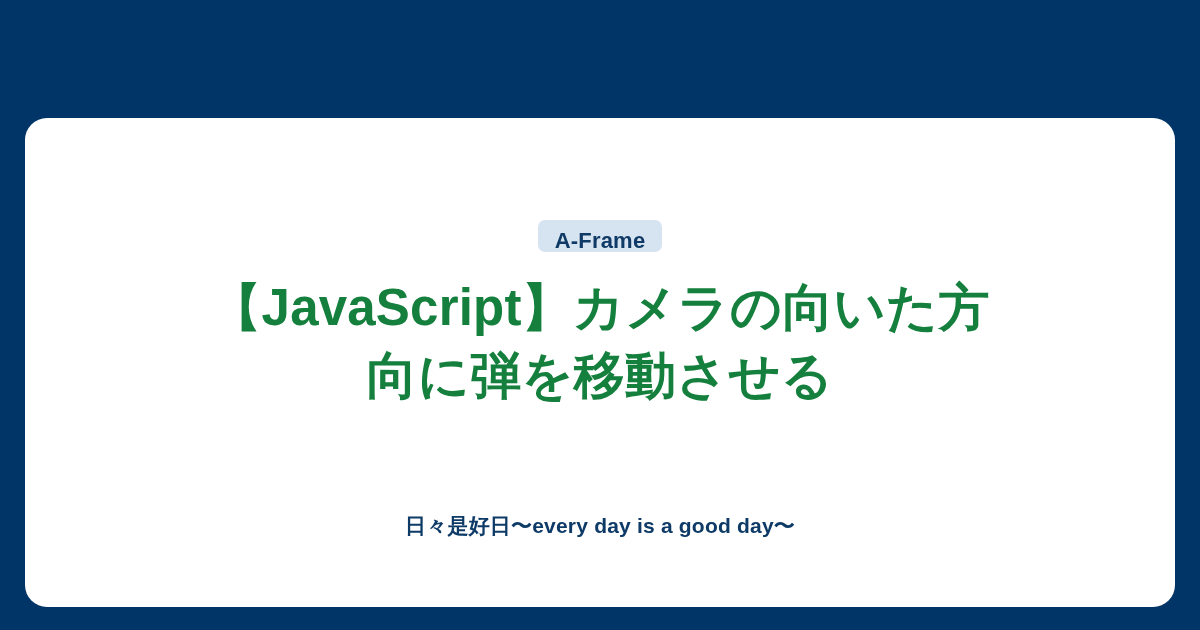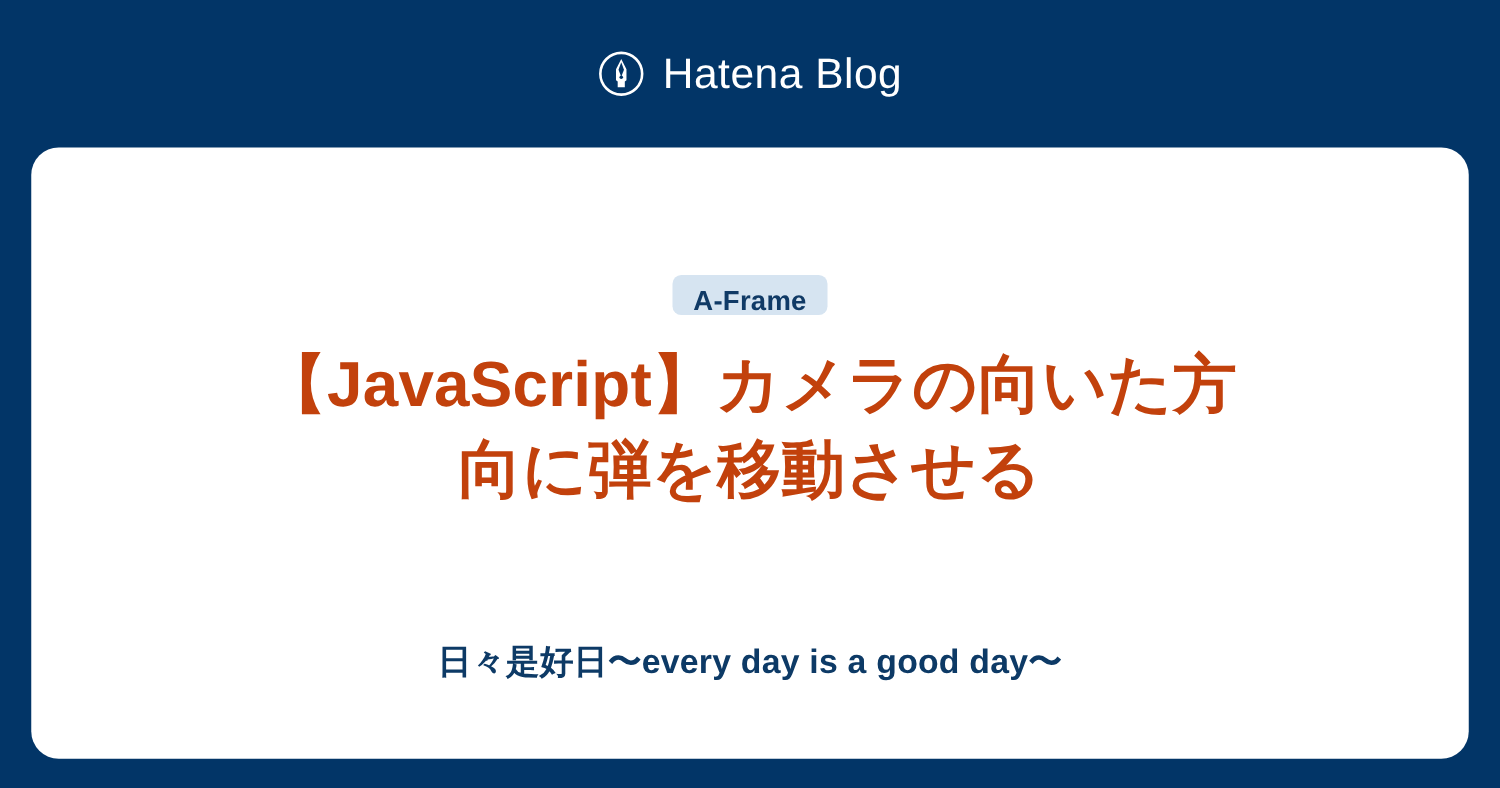--- a/index.html
+++ b/index.html
@@ -90,60 +90,49 @@
     line-height: 1;
     padding: 10px 17px 0;
     border-radius: 7px;
     letter-spacing: 0.2px;
     white-space: nowrap;
   }
 
   
   .entry-title {
     margin-top: 22px;
-    color: #c2410c;
+    color: #15803d;
     font-size: 51px;
     font-weight: 700;
     line-height: 1.33;
     text-align: center;
     letter-spacing: 0.2px;
     max-width: 800px;
   }
 
   
   .blog-name {
     position: absolute;
     left: 0;
     right: 0;
     top: 395px;
     text-align: center;
     color: #0d3a66;
-    font-size: 27px;
+    font-size: 21px;
     font-weight: 700;
     line-height: 1.2;
     letter-spacing: 0.2px;
     padding: 0 22px;
   }
 </style>
 </head>
 <body>
 
 <div class="og-root">
 
-  <div class="brand">
-    <span class="brand-logo-wrap">
-      <svg class="brand-logo" viewBox="0 0 40 40" aria-hidden="true">
-        <circle cx="20" cy="20" r="17.6" fill="none" stroke="#ffffff" stroke-width="2.2"></circle>
-        <path d="M20 7.6 L24.4 16.2 L24.4 25.4 L23.0 26.6 L23.0 31.4 L17.0 31.4 L17.0 26.6 L15.6 25.4 L15.6 16.2 Z" fill="#ffffff"></path>
-        <path d="M20 10.4 L22.3 16.6 L20 22.6 L17.7 16.6 Z" fill="#023567"></path>
-        <circle cx="20" cy="22.9" r="1.5" fill="#023567"></circle>
-      </svg>
-    </span>
-    <span class="brand-name">Hatena Blog</span>
-  </div>
 
   <div class="card">
     <div class="card-inner">
 
       <div class="badge-row">
         <span class="badge">A-Frame</span>
       </div>
 
       <h1 class="entry-title">
         <span>【JavaScript】カメラの向いた</span><wbr>

